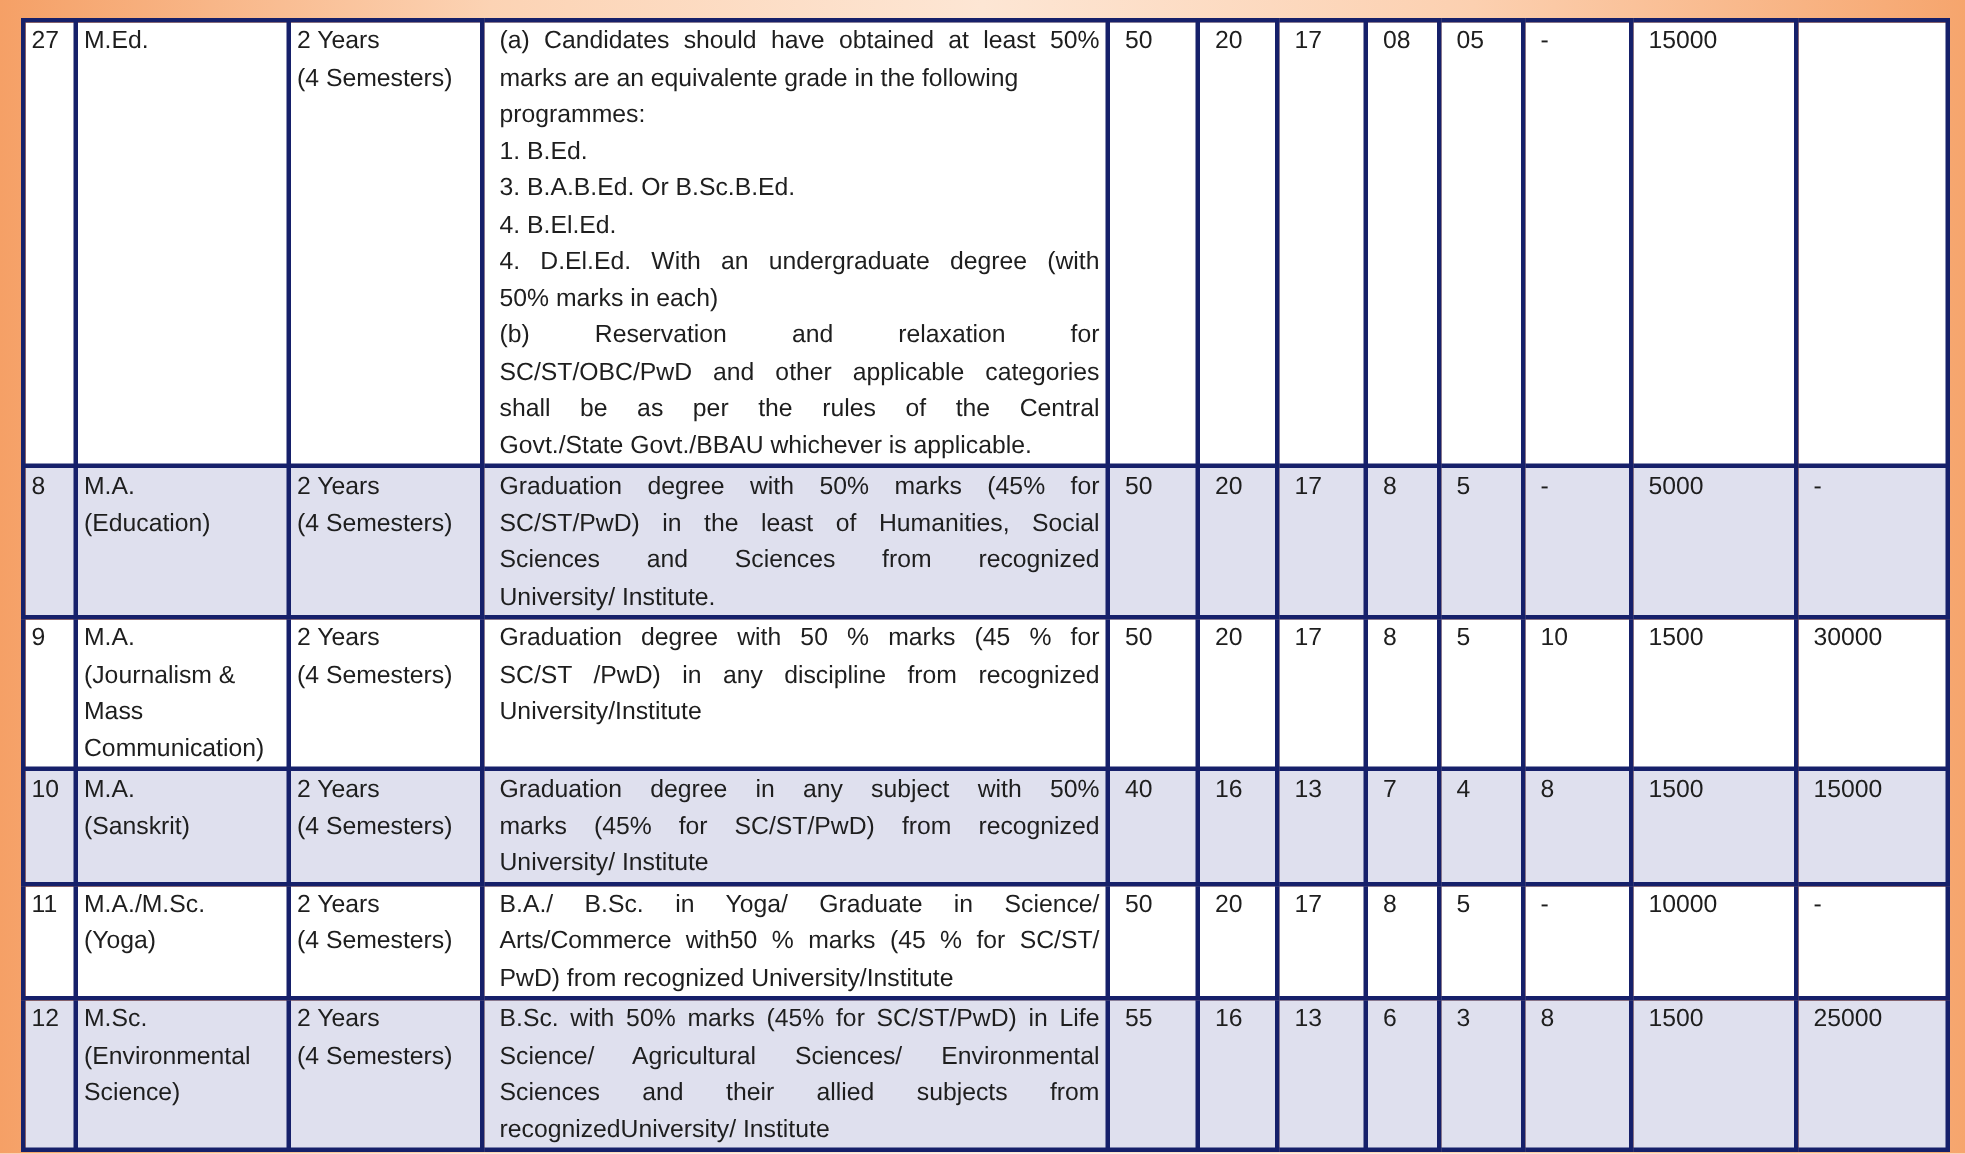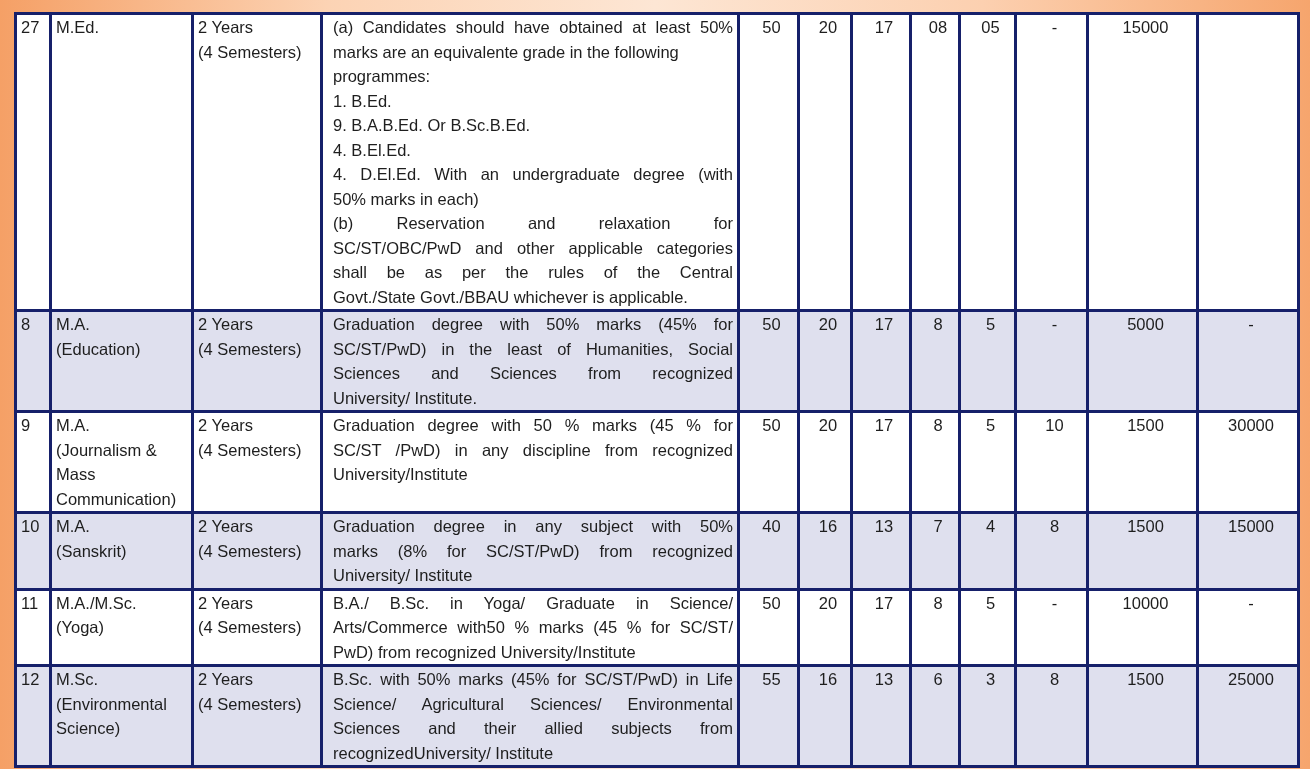--- a/index.html
+++ b/index.html
@@ -15,21 +15,21 @@
   }
   .tbl td {
     border:3px solid #16206a; vertical-align:top; padding:0 4px;
     overflow:hidden;
   }
   .tbl tr.shade td { background:#dfe0ee; }
   .tbl tr.plain td { background:#ffffff; }
   .c-no { text-align:left; padding-right:2px !important; }
   .c-prog, .c-dur { text-align:left; white-space:pre-line; }
   .c-elig { text-align:justify; padding-left:10px !important; padding-right:4px !important; }
-  .c-num { padding-left:10px !important;text-align:center; }
+  .c-num { padding-left:10px !important; }
   .line { display:block; }
   .just { display:block; text-align:justify; text-align-last:justify; }
 </style>
 </head>
 <body>
 
 <table class="tbl">
   <colgroup>
     <col style="width:35px">
       <col style="width:142px">
@@ -49,21 +49,21 @@
     <td class="c-no"><span>27</span></td>
     <td class="c-prog"><span>M.Ed.</span></td>
     <td class="c-dur"><span>2 Years
 (4 Semesters)</span></td>
     <td class="c-elig">
           <div>
             <span class="just">(a) Candidates should have obtained at least 50%</span>
             <span class="line">marks are an equivalente grade in the following</span>
             <span class="line">programmes:</span>
             <span class="line">1. B.Ed.</span>
-            <span class="line">9. B.A.B.Ed. Or B.Sc.B.Ed.</span>
+            <span class="line">3. B.A.B.Ed. Or B.Sc.B.Ed.</span>
             <span class="line">4. B.El.Ed.</span>
             <span class="just">4. D.El.Ed. With an undergraduate degree (with</span>
             <span class="line">50% marks in each)</span>
             <span class="just">(b)    Reservation    and    relaxation    for</span>
             <span class="just">SC/ST/OBC/PwD and other applicable categories</span>
             <span class="just">shall be as per the rules of the Central</span>
             <span class="line">Govt./State Govt./BBAU whichever is applicable.</span>
           </div>
         </td>
     <td class="c-num"><span>50</span></td>
@@ -124,21 +124,21 @@
   </tr>
       <tr class="shade" style="height: 74px;">
     <td class="c-no"><span>10</span></td>
     <td class="c-prog"><span>M.A.
 (Sanskrit)</span></td>
     <td class="c-dur"><span>2 Years
 (4 Semesters)</span></td>
     <td class="c-elig">
           <div>
             <span class="just">Graduation degree in any subject with 50%</span>
-            <span class="just">marks (8% for SC/ST/PwD) from recognized</span>
+            <span class="just">marks (45% for SC/ST/PwD) from recognized</span>
             <span class="line">University/ Institute</span>
           </div>
         </td>
     <td class="c-num"><span>40</span></td>
     <td class="c-num"><span>16</span></td>
     <td class="c-num"><span>13</span></td>
     <td class="c-num"><span>7</span></td>
     <td class="c-num"><span>4</span></td>
     <td class="c-num"><span>8</span></td>
     <td class="c-num"><span>1500</span></td>

